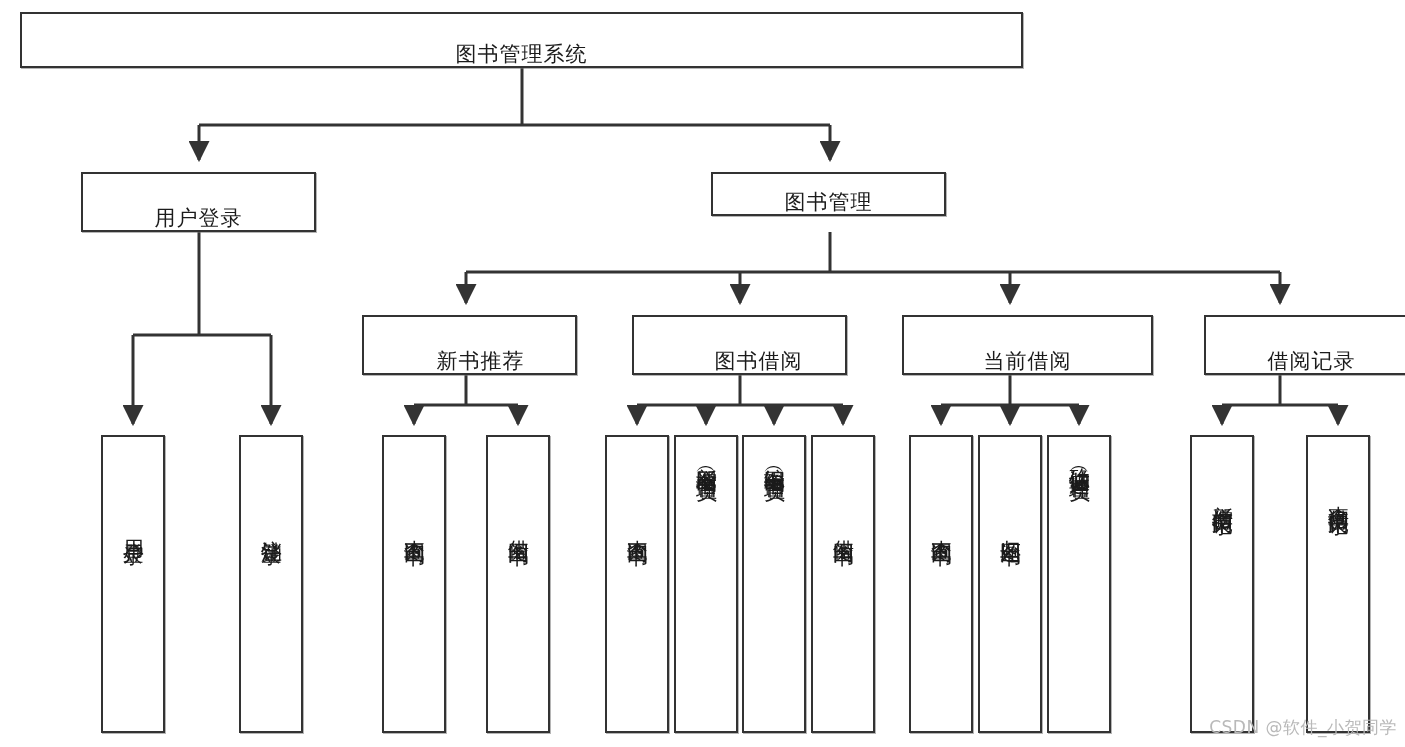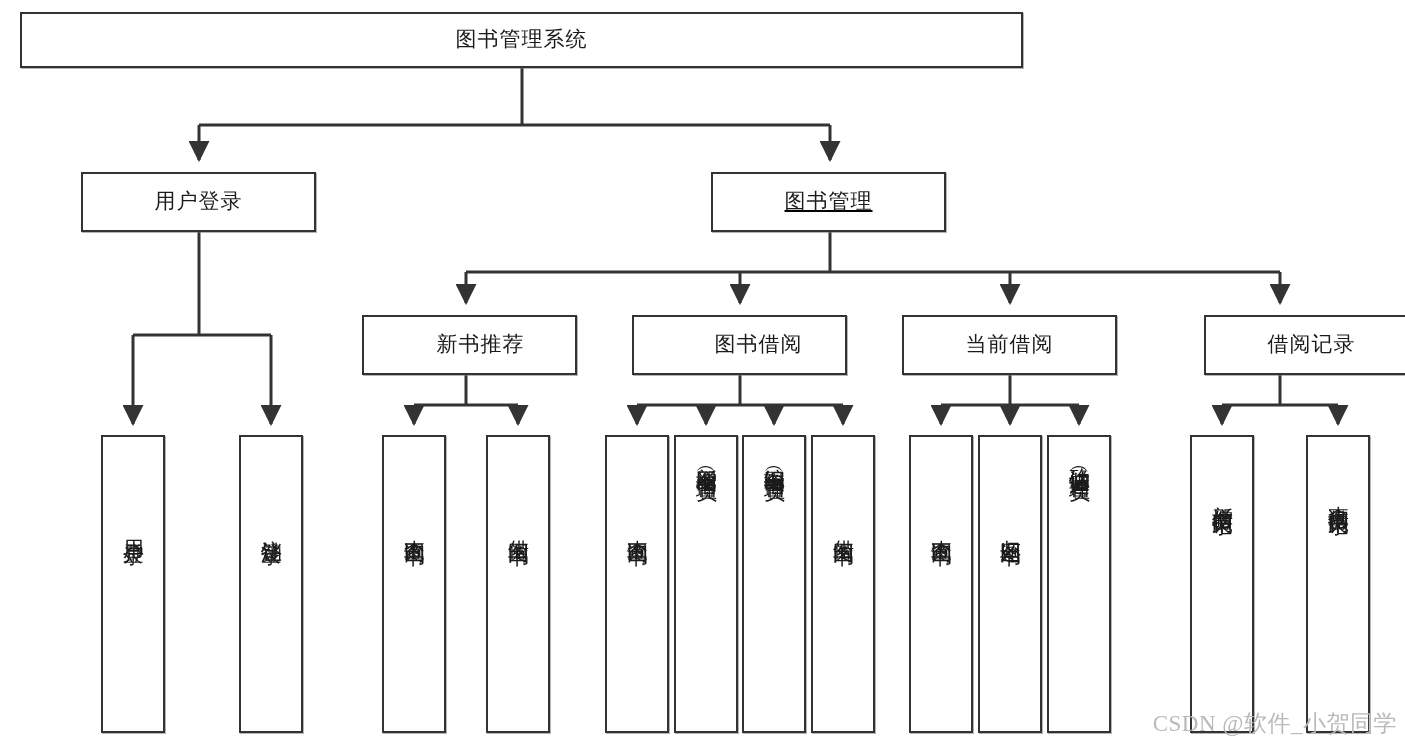--- a/index.html
+++ b/index.html
@@ -25,21 +25,21 @@
     height: 747px;
     pointer-events: none;
   }
   .node {
     position: absolute;
     box-sizing: border-box;
     background: #ffffff;
     border: 2px solid #333333;
     box-shadow: 1px 1px 0 0 rgba(120,120,120,0.55);
     display: flex;
-    align-items: center;
+    align-items: flex-end;
     justify-content: center;
   }
   .node-label {
     color: #1b1b1b;
     letter-spacing: 1px;
     white-space: nowrap;
   }
   .node.horizontal .node-label {
     font-size: 21px;
     line-height: 1.1;
@@ -59,26 +59,25 @@
   .node.vertical.mid .node-label {
     margin-top: 72px;
   }
   .node.vertical.mid2 .node-label {
     margin-top: 38px;
   }
   #watermark {
     position: absolute;
     right: 8px;
     bottom: 8px;
-    font-size: 23px;
+    font-size: 17px;
     color: #b9b9b9;
     letter-spacing: 0.5px;
     white-space: nowrap;
     user-select: none;
-    font-family: Liberation Serif, serif;
   }
 </style>
 </head>
 <body>
 
 <div id="diagram-canvas">
 
   <svg id="connectors" viewBox="0 0 1405 747">
     <defs>
       <marker id="arrow" viewBox="0 0 10 10" refX="9" refY="5" markerWidth="7" markerHeight="7" orient="auto-start-reverse">
@@ -129,31 +128,31 @@
     </g>
   </svg>
 
   <div class="node horizontal" style="left:20px; top:12px; width:1003px; height:56px;">
     <span class="node-label">图书管理系统</span>
   </div>
 
   <div class="node horizontal" style="left:81px; top:172px; width:235px; height:60px;">
     <span class="node-label">用户登录</span>
   </div>
-  <div class="node horizontal" style="left:711px; top:172px; width:235px; height:60px;text-decoration:underline;">
+  <div class="node horizontal" style="left:711px; top:172px; width:235px; height:44px;">
     <span class="node-label">图书管理</span>
   </div>
 
   <div class="node horizontal" style="left:362px; top:315px; width:215px; height:60px;padding-left:22px;">
     <span class="node-label">新书推荐</span>
   </div>
   <div class="node horizontal" style="left:632px; top:315px; width:215px; height:60px;padding-left:38px;">
     <span class="node-label">图书借阅</span>
   </div>
-  <div class="node horizontal" style="left:902px; top:315px; width:215px; height:60px;">
+  <div class="node horizontal" style="left:902px; top:315px; width:251px; height:60px;">
     <span class="node-label">当前借阅</span>
   </div>
   <div class="node horizontal" style="left:1172px; top:315px; width:215px; height:60px;margin-left:32px;">
     <span class="node-label">借阅记录</span>
   </div>
 
   <div class="node vertical mid" style="left:101px; top:435px; width:64px; height:298px;">
     <span class="node-label">用户登录</span>
   </div>
   <div class="node vertical mid" style="left:239px; top:435px; width:64px; height:298px;">

